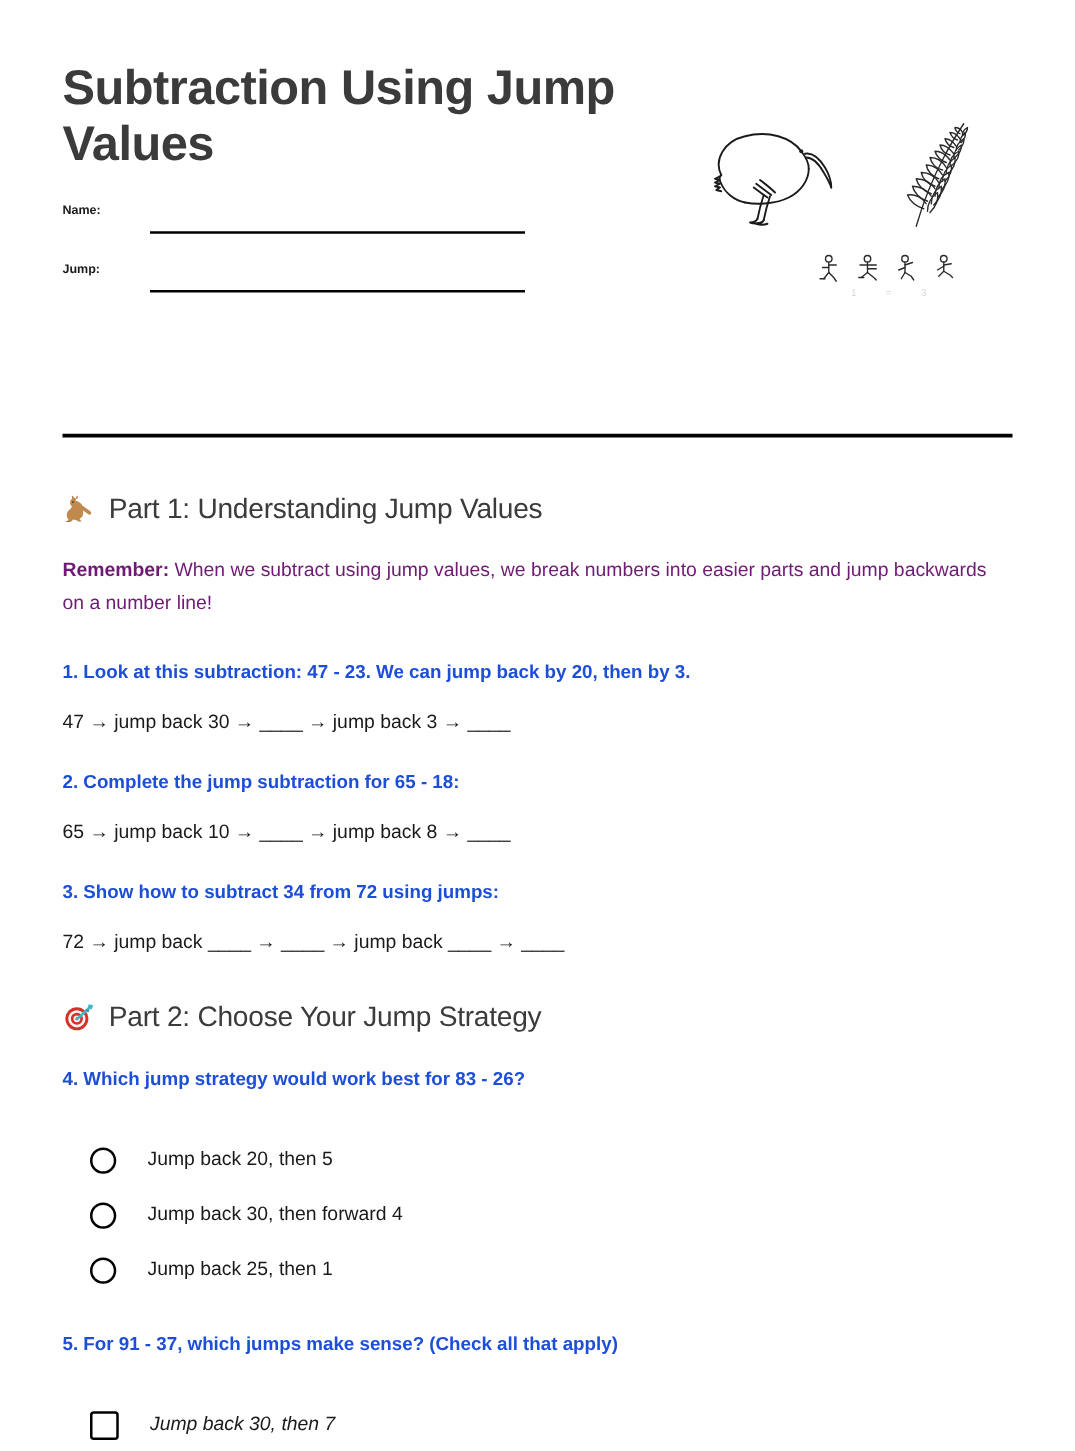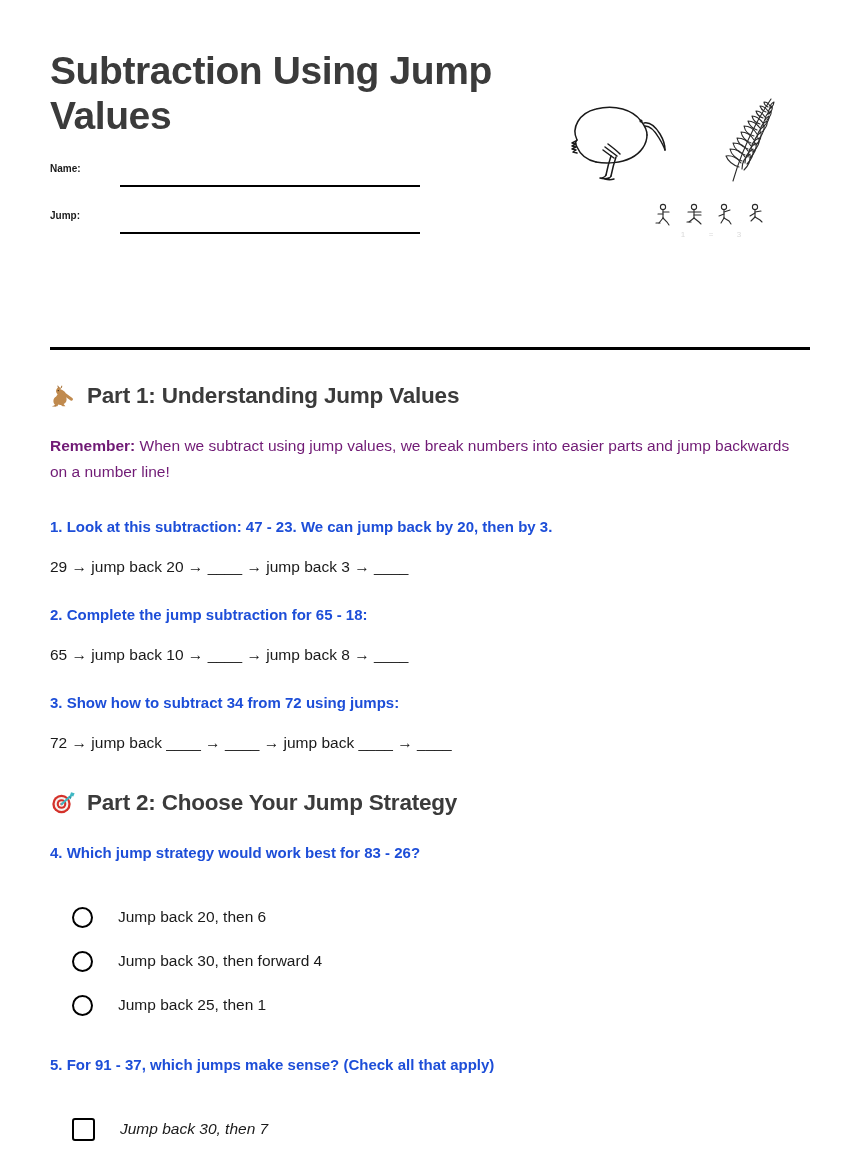--- a/index.html
+++ b/index.html
@@ -124,23 +124,23 @@
     position: absolute;
     left: 50px;
     top: 383px;
     width: 765px;
   }
 
   .section-heading {
     display: flex;
     align-items: center;
     gap: 11px;
-    margin: 0 0 24px 0;
+    margin: 11px 0 24px 0;
     font-size: 22.5px;
-    font-weight: bold;
+    font-weight: normal;
     color: #3b3b3b;
     letter-spacing: -0.2px;
     text-align: center;
   }
   .section-heading.part2 { margin-top: 36px; margin-bottom: 26px; }
   .heading-emoji {
     flex: 0 0 auto;
     width: 26px;
     height: 24px;
     display: block;
@@ -335,21 +335,21 @@
       </svg>
       <span>Part 1: Understanding Jump Values</span>
     </div>
 
     <p class="remember">
       <b>Remember:</b><span> When we subtract using jump values, we break numbers into easier parts and jump backwards on a number line!</span>
     </p>
 
     <div class="q-block">
       <p class="q-prompt">1. Look at this subtraction: 47 - 23. We can jump back by 20, then by 3.</p>
-      <p class="q-answer">29 → jump back 20 → ____ → jump back 3 → ____</p>
+      <p class="q-answer">47 → jump back 30 → ____ → jump back 3 → ____</p>
     </div>
 
     <div class="q-block">
       <p class="q-prompt">2. Complete the jump subtraction for 65 - 18:</p>
       <p class="q-answer">65 → jump back 10 → ____ → jump back 8 → ____</p>
     </div>
 
     <div class="q-block last-p1">
       <p class="q-prompt">3. Show how to subtract 34 from 72 using jumps:</p>
       <p class="q-answer">72 → jump back ____ → ____ → jump back ____ → ____</p>
@@ -367,21 +367,21 @@
         <path d="M18.4 4.9 L21.6 6.1 L20.4 8.4 Z" fill="#2f97a3"></path>
       </svg>
       <span>Part 2: Choose Your Jump Strategy</span>
     </div>
 
     <div class="q-block">
       <p class="q-prompt q4-prompt">4. Which jump strategy would work best for 83 - 26?</p>
 
       <div class="option-row">
         <span class="radio-mark"></span>
-        <span class="option-label">Jump back 20, then 6</span>
+        <span class="option-label">Jump back 20, then 5</span>
       </div>
       <div class="option-row">
         <span class="radio-mark"></span>
         <span class="option-label">Jump back 30, then forward 4</span>
       </div>
       <div class="option-row">
         <span class="radio-mark"></span>
         <span class="option-label">Jump back 25, then 1</span>
       </div>
     </div>

